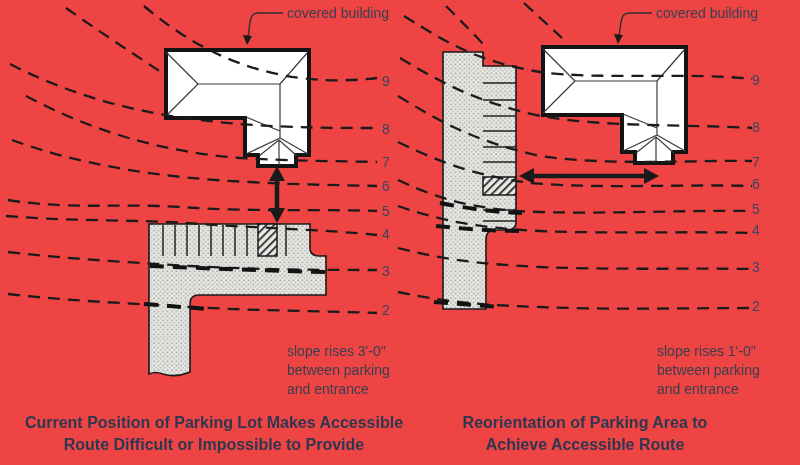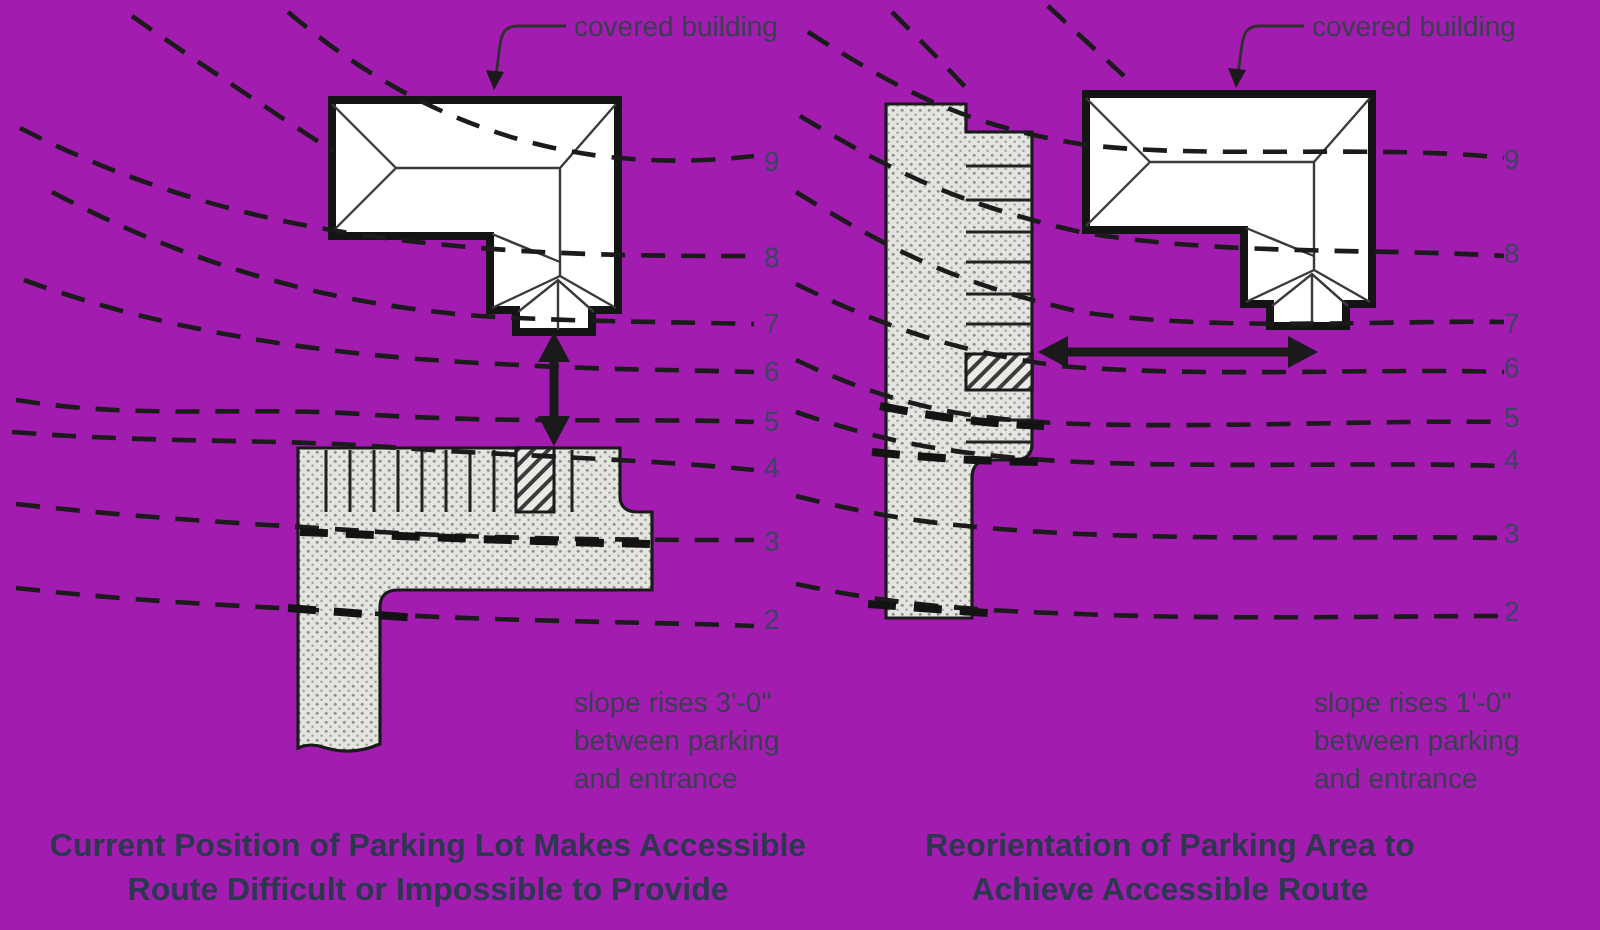--- a/index.html
+++ b/index.html
@@ -1,16 +1,16 @@
 <!DOCTYPE html>
 <html><head>
 <meta charset="utf-8">
 <style>
   html,body{margin:0;padding:0;background:#ffffff;}
-  .stage{position:relative;width:800px;height:465px;background:#a21caf;overflow:hidden;
+  .stage{position:relative;width:800px;height:465px;background:#ef4444;overflow:hidden;
          font-family:"Liberation Sans", sans-serif;}
   svg{position:absolute;left:0;top:0;}
   text{font-family:"Liberation Sans", sans-serif;}
   .contour{fill:none;stroke:#1b1b1b;stroke-width:2.3;stroke-dasharray:12 8;}
   .contour-bold{fill:none;stroke:#131313;stroke-width:4;stroke-dasharray:14 9;}
   .lot{fill:url(#stipple);stroke:#1a1a1a;stroke-width:1.6;}
   .bld{fill:#ffffff;stroke:#141414;stroke-width:4;stroke-linejoin:miter;}
   .roof{fill:none;stroke:#3a3a3a;stroke-width:1.2;}
   .stall{fill:none;stroke:#222222;stroke-width:1.5;}
   .hatch{fill:url(#hatch);stroke:#1a1a1a;stroke-width:1.5;}

